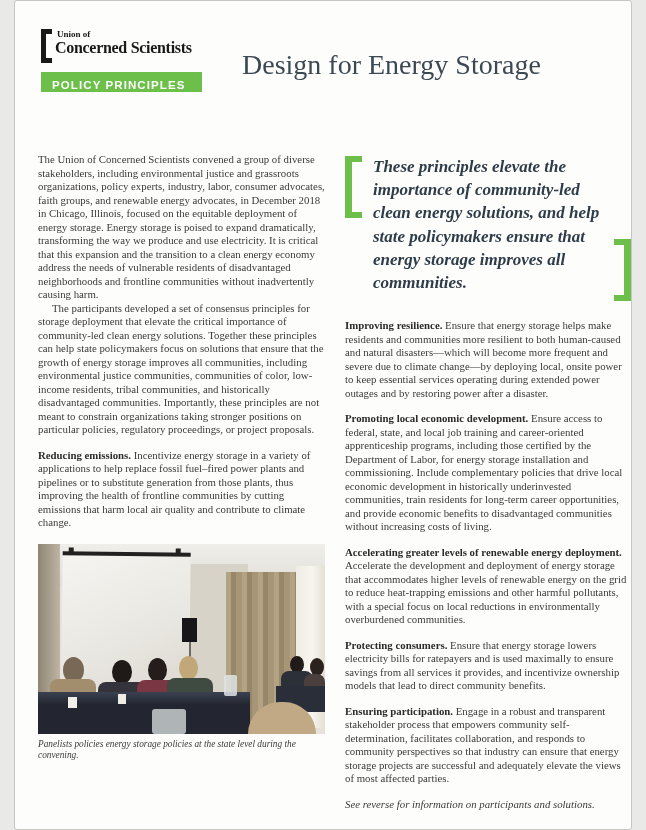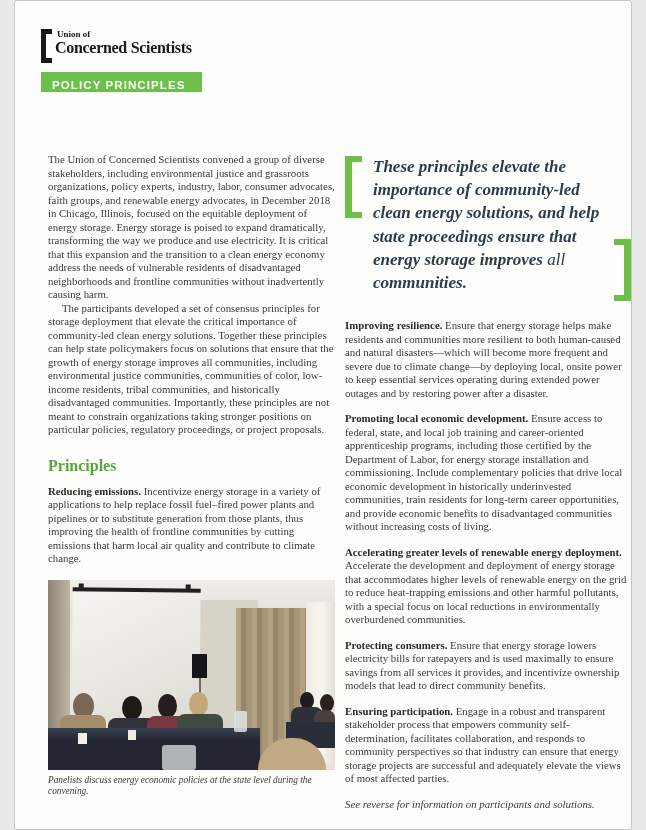--- a/index.html
+++ b/index.html
@@ -14,21 +14,21 @@
   .logo-bracket{width:11px;height:34px;box-sizing:border-box;
     border-left:5px solid #191919;border-top:5px solid #191919;border-bottom:5px solid #191919;}
   .logo-text{margin-left:3px;color:#191919;}
   .logo-top{display:block;font-size:9px;font-weight:bold;margin:0 0 0 2px;line-height:10px;}
   .logo-bottom{display:block;font-size:16px;font-weight:bold;letter-spacing:-0.3px;line-height:17px;}
   .badge{position:absolute;left:26px;top:71px;background:#6cc049;color:#ffffff;
     font-family:"Liberation Sans", sans-serif;font-weight:bold;font-size:11.5px;
     letter-spacing:1.1px;padding:7px 16px 1px 11px;}
   .title{position:absolute;left:227px;top:46px;font-size:28px;line-height:35px;color:#3c4954;}
   
-  .col-left{position:absolute;left:33px;top:152px;width:287px;}
+  .col-left{position:absolute;left:23px;top:152px;width:287px;}
   .col-right{position:absolute;left:330px;top:152px;width:286px;}
   p.body{font-size:10.8px;line-height:13.5px;margin:0 0 12px;color:#3b3a39;}
   p.nogap{margin-bottom:0;}
   p.indent{text-indent:14px;}
   .lead{font-weight:bold;color:#2c2b2a;}
   .principles-heading{font-size:16px;font-weight:bold;color:#55a73c;margin:20px 0 10px;}
   
   .quote-wrap{position:relative;min-height:146px;margin:2px 0 18px;padding:0 26px 0 28px;box-sizing:border-box;}
   .q-text{font-size:17px;line-height:23.2px;font-style:italic;font-weight:bold;color:#2e3c49;}
   .bracket{position:absolute;box-sizing:border-box;width:17px;height:62px;}
@@ -82,27 +82,27 @@
     <div class="logo-bracket"></div>
     <div class="logo-text">
       <span class="logo-top">Union of</span>
       <span class="logo-bottom">Concerned Scientists</span>
     </div>
   </div>
 
   <div class="badge">POLICY PRINCIPLES</div>
 
   <h1 class="title" style="margin:0;font-weight:normal;">
+    <span style="display:block;">Design for Energy Storage</span>
   </h1>
 
   <div class="col-left">
     <p class="body nogap">The Union of Concerned Scientists convened a group of diverse stakeholders, including environmental justice and grassroots organizations, policy experts, industry, labor, consumer advocates, faith groups, and renewable energy advocates, in December 2018 in Chicago, Illinois, focused on the equitable deployment of energy storage. Energy storage is poised to expand dramatically, transforming the way we produce and use electricity. It is critical that this expansion and the transition to a clean energy economy address the needs of vulnerable residents of disadvantaged neighborhoods and frontline communities without inadvertently causing harm.</p>
     <p class="body indent">The participants developed a set of consensus principles for storage deployment that elevate the critical importance of community-led clean energy solutions. Together these principles can help state policymakers focus on solutions that ensure that the growth of energy storage improves all communities, including environmental justice communities, communities of color, low-income residents, tribal communities, and historically disadvantaged communities. Importantly, these principles are not meant to constrain organizations taking stronger positions on particular policies, regulatory proceedings, or project proposals.</p>
 
-    <div class="principles-heading">Principles</div>
 
     <p class="body"><span class="lead">Reducing emissions.</span> <span>Incentivize energy storage in a variety of applications to help replace fossil fuel–fired power plants and pipelines or to substitute generation from those plants, thus improving the health of frontline communities by cutting emissions that harm local air quality and contribute to climate change.</span></p>
 
     <div class="photo">
       <div class="ph-ceiling"></div>
       <div class="ph-wall-left"></div>
       <div class="ph-wall-mid"></div>
       <div class="ph-screen">
         <div class="ph-screen-bracket" style="left:6px;"></div>
         <div class="ph-screen-bracket" style="right:10px;"></div>
@@ -125,28 +125,28 @@
       <div class="torso t6"></div>
       <div class="ph-table"></div>
       <div class="ph-table2"></div>
       <div class="ph-badge1"></div>
       <div class="ph-badge2"></div>
       <div class="ph-pitcher"></div>
       <div class="ph-pitcher2"></div>
       <div class="ph-chair"></div>
 
     </div>
-    <div class="caption">Panelists discuss energy economic policies at the state level during the convening.</div>
+    <div class="caption">Panelists policies energy storage policies at the state level during the convening.</div>
   </div>
 
   <div class="col-right">
     <div class="quote-wrap">
       <div class="bracket bracket-left"></div>
       <div class="bracket bracket-right"></div>
-      <div class="q-text"><span>These principles elevate the importance of community-led clean energy solutions, and help state proceedings ensure that energy storage improves </span><span style="font-weight:normal;">all</span><span> communities.</span></div>
+      <div class="q-text"><span>These principles elevate the importance of community-led clean energy solutions, and help state policymakers ensure that energy storage improves </span><span style="font-weight:bold;">all</span><span> communities.</span></div>
     </div>
 
     <p class="body"><span class="lead">Improving resilience.</span> <span>Ensure that energy storage helps make residents and communities more resilient to both human-caused and natural disasters—which will become more frequent and severe due to climate change—by deploying local, onsite power to keep essential services operating during extended power outages and by restoring power after a disaster.</span></p>
 
     <p class="body"><span class="lead">Promoting local economic development.</span> <span>Ensure access to federal, state, and local job training and career-oriented apprenticeship programs, including those certified by the Department of Labor, for energy storage installation and commissioning. Include complementary policies that drive local economic development in historically underinvested communities, train residents for long-term career opportunities, and provide economic benefits to disadvantaged communities without increasing costs of living.</span></p>
 
     <p class="body"><span class="lead">Accelerating greater levels of renewable energy deployment.</span> <span>Accelerate the development and deployment of energy storage that accommodates higher levels of renewable energy on the grid to reduce heat-trapping emissions and other harmful pollutants, with a special focus on local reductions in environmentally overburdened communities.</span></p>
 
     <p class="body"><span class="lead">Protecting consumers.</span> <span>Ensure that energy storage lowers electricity bills for ratepayers and is used maximally to ensure savings from all services it provides, and incentivize ownership models that lead to direct community benefits.</span></p>
 

